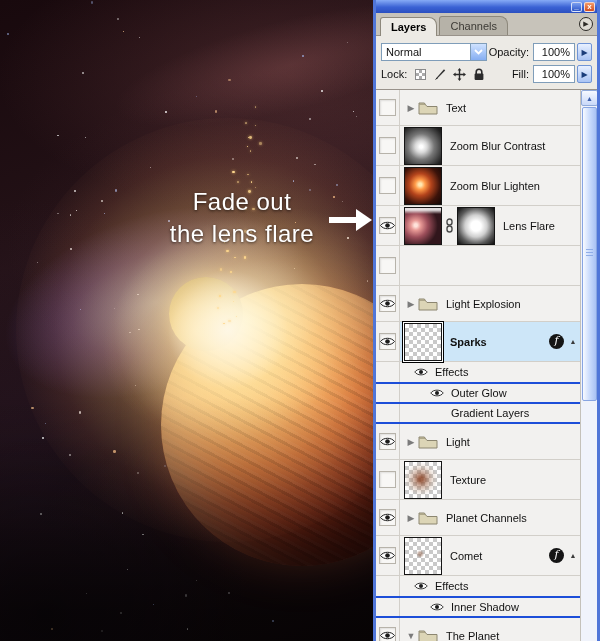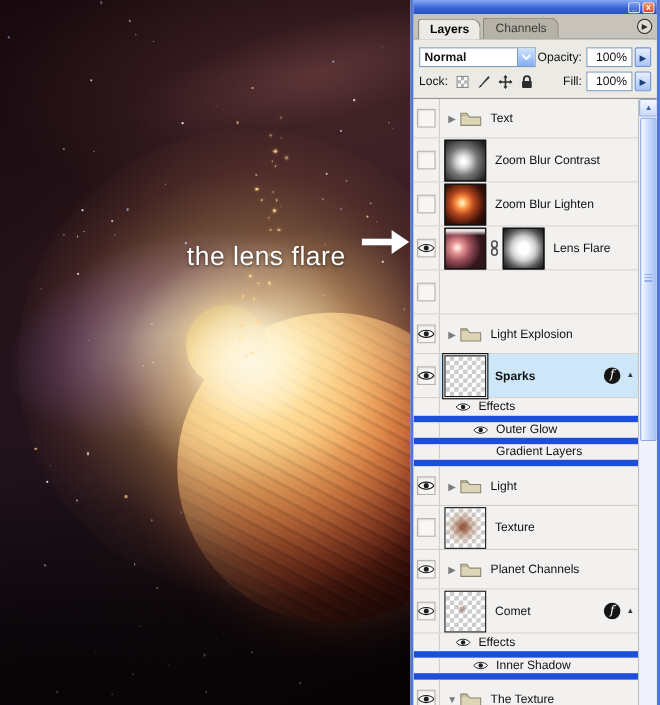--- a/index.html
+++ b/index.html
@@ -54,21 +54,21 @@
   #btn-close{background:linear-gradient(#f49a68,#d24c1e);}
   #tabrow{height:23px;flex:none;background:#c7c3ba;display:flex;align-items:flex-end;padding:0 4px;border-bottom:1px solid #98928a;}
   .tab{font-size:11px;padding:3px 10px 3px;border:1px solid #8d887c;border-bottom:none;border-radius:3px 8px 0 0;}
   .tab.active{background:#eceae5;position:relative;top:1px;font-weight:bold;}
   .tab.inactive{background:#b6b2a8;color:#3c3a35;margin-left:2px;}
   #panel-menu{margin-left:auto;margin-bottom:4px;width:14px;height:14px;border:1px solid #2c2a26;border-radius:50%;
     display:flex;align-items:center;justify-content:center;font-size:7px;color:#2c2a26;background:#dedbd4;}
   #controls{flex:none;padding:5px 5px 4px;background:#eceae5;}
   .ctl-row{display:flex;align-items:center;height:22px;font-size:11px;color:#111;}
   .combo{display:flex;width:106px;height:18px;border:1px solid #7f9db9;background:#fff;}
-  .combo .val{flex:1;padding:2px 4px;font-size:11px;font-weight:bold;}
+  .combo .val{flex:1;padding:2px 4px;font-size:11px;}
   .combo-btn{width:16px;background:linear-gradient(#cfe2ff,#86aef2);border-left:1px solid #7f9db9;
     color:#fff;display:flex;align-items:center;justify-content:center;font-size:9px;font-weight:bold;}
   .numfield{width:42px;height:18px;border:1px solid #7f9db9;background:#fff;font-size:11px;
     display:flex;align-items:center;justify-content:flex-end;padding:0 4px;}
   .spin-btn{width:15px;height:18px;margin-left:2px;background:linear-gradient(#e8f0ff,#aac4f4);
     border:1px solid #6f94d6;border-radius:2px;display:flex;align-items:center;justify-content:center;
     color:#1b3d7a;font-size:8px;}
   .lbl{margin-right:4px;}
   .right-group{margin-left:auto;display:flex;align-items:center;}
   #lock-icons{display:flex;align-items:center;gap:7px;margin-left:4px;}
@@ -111,21 +111,21 @@
   .th-comet{background-color:#fff;
     background-image:radial-gradient(circle at 40% 42%, rgba(150,110,90,.6) 0 1.5px, rgba(150,110,90,0) 4px),
       linear-gradient(45deg,#c9c9c9 25%,transparent 25%,transparent 75%,#c9c9c9 75%),linear-gradient(45deg,#c9c9c9 25%,transparent 25%,transparent 75%,#c9c9c9 75%);
     background-position:0 0,0 0,4px 4px;background-size:38px 38px,8px 8px,8px 8px;}
   .link-icon{margin:0 3px;flex:none;}
   .fx-tail{margin-left:auto;display:flex;align-items:center;height:100%;}
   .fx-badge{width:15px;height:15px;border-radius:50%;background:#151515;color:#fff;
     font-family:"DejaVu Serif",serif;font-style:italic;font-size:11px;line-height:14px;text-align:center;flex:none;}
   .fx-collapse{width:14px;height:100%;display:flex;align-items:center;justify-content:center;
     font-size:7px;color:#3a3a3a;margin-left:2px;flex:none;}
-  .subrow{display:flex;align-items:flex-end;background:#f2f1ef;border-bottom:6px solid #1d4ed8;}
+  .subrow{display:flex;align-items:flex-end;background:#f2f1ef;border-bottom:2px solid #1d4ed8;}
   .sub-effects{height:22px;}
   .sub-item{height:20px;}
   .subrow .eye-cell{border-right:1px solid #d2cfc9;}
   .sub-content{flex:1;display:flex;align-items:center;height:100%;}
   .sub-eye{width:18px;flex:none;display:flex;align-items:center;}
   .sub-label{font-size:11px;color:#101010;margin-left:3px;white-space:nowrap;}
   .ind-1{padding-left:14px;}
   .ind-2{padding-left:30px;}
 
   #scrollbar{position:absolute;right:0;top:0;bottom:0;width:17px;background:#f0f3fb;border-left:1px solid #c4c1ba;}
@@ -268,21 +268,21 @@
         <span class="star" style="left:259.2px;top:142.3px;width:2.7px;height:2.7px;background:#ffd98e;opacity:0.52;box-shadow:0 0 3px #ffcf7a"></span>
         <span class="star" style="left:247.4px;top:146.1px;width:1.0px;height:1.0px;background:#ffd98e;opacity:0.99;box-shadow:0 0 3px #ffcf7a"></span>
         <span class="star" style="left:249.3px;top:136.1px;width:2.9px;height:2.9px;background:#ffd98e;opacity:0.81;box-shadow:0 0 3px #ffcf7a"></span>
         <span class="star" style="left:247.7px;top:136.9px;width:1.4px;height:1.4px;background:#ffd98e;opacity:0.97;box-shadow:0 0 3px #ffcf7a"></span>
         <span class="star" style="left:255.1px;top:124.6px;width:1.3px;height:1.3px;background:#ffd98e;opacity:0.67;box-shadow:0 0 3px #ffcf7a"></span>
         <span class="star" style="left:244.9px;top:122.3px;width:1.7px;height:1.7px;background:#ffd98e;opacity:0.54;box-shadow:0 0 3px #ffcf7a"></span>
         <span class="star" style="left:254.5px;top:106.0px;width:1.5px;height:1.5px;background:#ffd98e;opacity:0.56;box-shadow:0 0 3px #ffcf7a"></span>
       </div>
     <div id="vignette"></div>
     <div id="note">
-      <br>
+      <span>Fade out</span><br>
       <span>the lens flare</span>
     </div>
     <div id="arrow">
       <div class="shaft"></div>
       <div class="head"></div>
     </div>
   </div>
 
   <div id="panel">
     <div id="titlebar">
@@ -570,21 +570,21 @@
               </div>
             </div>
             <div class="row-content">
               <span class="expander">▼</span>
               <span style="display: flex;">
                 <svg width="20" height="14" viewBox="0 0 20 14">
  <path d="M1 3.5 h6.4 l1.6 2 H19 V13 H1 Z" fill="#dcd5b6" stroke="#8c8670"></path>
  <path d="M1 3.5 V2 h5.4 l1 1.5" fill="#cfc7a4" stroke="#8c8670"></path>
                 </svg>
               </span>
-              <span class="lyr-label">The Texture</span>
+              <span class="lyr-label">The Planet</span>
             </div>
           </div>
         </div>
       <div id="scrollbar">
         <div id="sb-up">▲</div>
         <div id="sb-thumb"></div>
       </div>
     </div>
   </div>
 </div>

